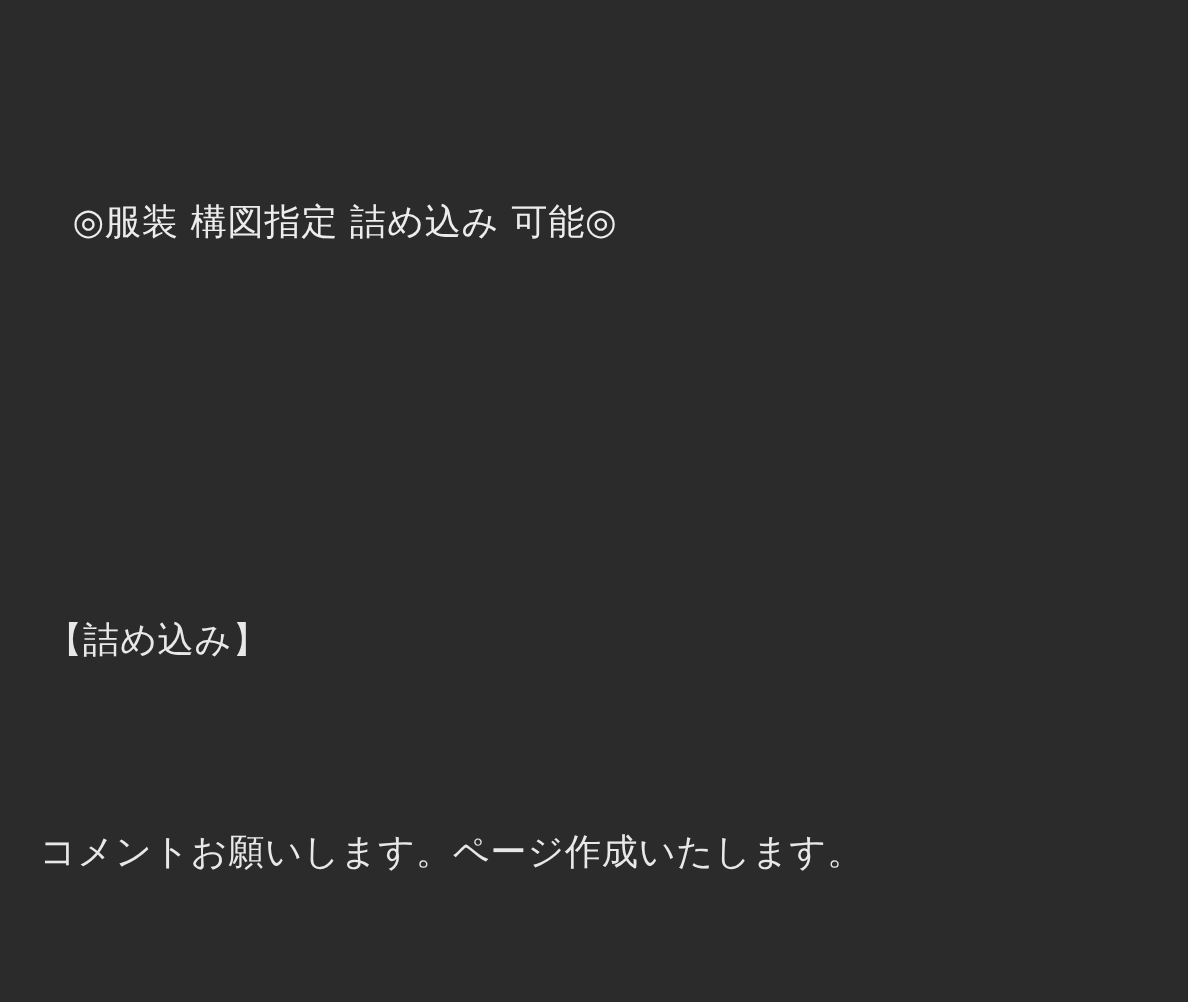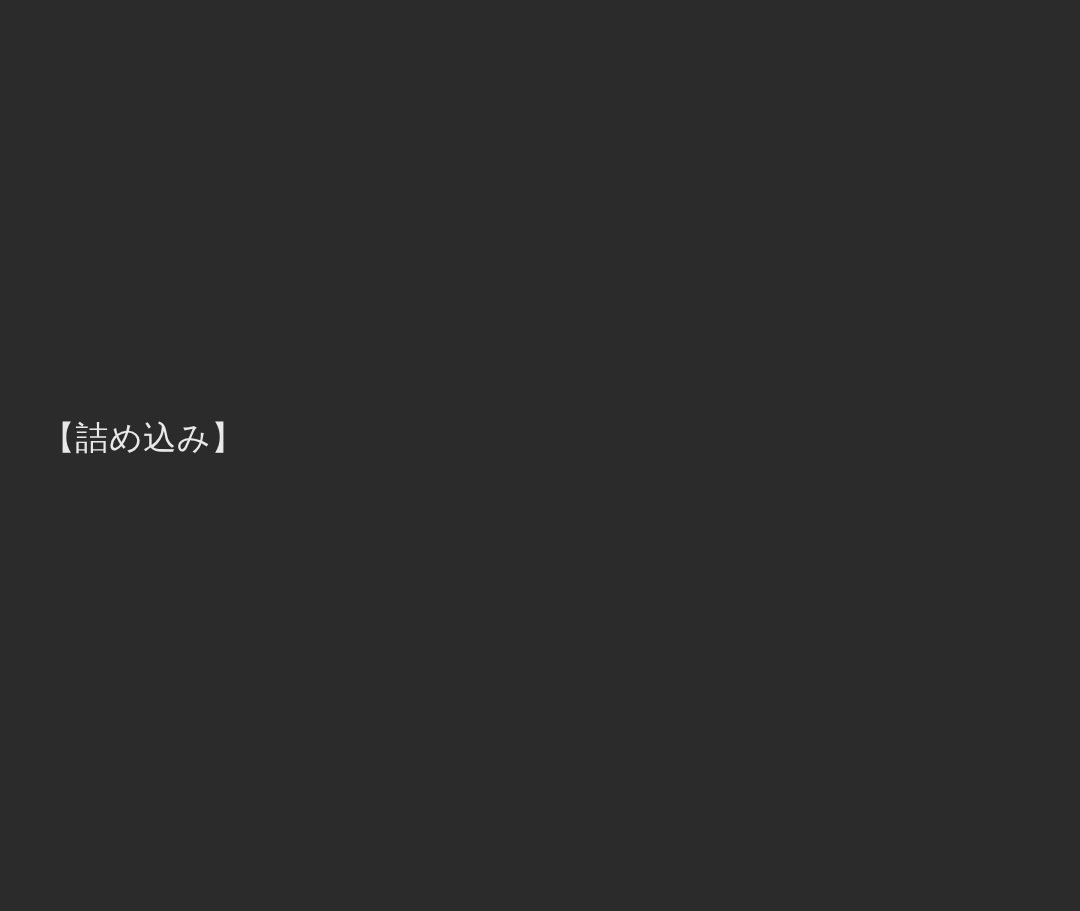--- a/index.html
+++ b/index.html
@@ -45,25 +45,27 @@
   .indent-1 {
     padding-left: 6px;
   }
 </style>
 </head>
 <body>
 
 <div class="page">
   <div class="text-body">
 
+    <span class="line heading-line">◎服装 構図指定 詰め込み 可能◎</span>
 
     <span class="line blank"></span>
 
     <span class="line indent-1">【詰め込み】</span>
 
+    <span class="line">コメントお願いします。ページ作成いたします。</span>
 
     
 
     
 
     
 
     
 
     

